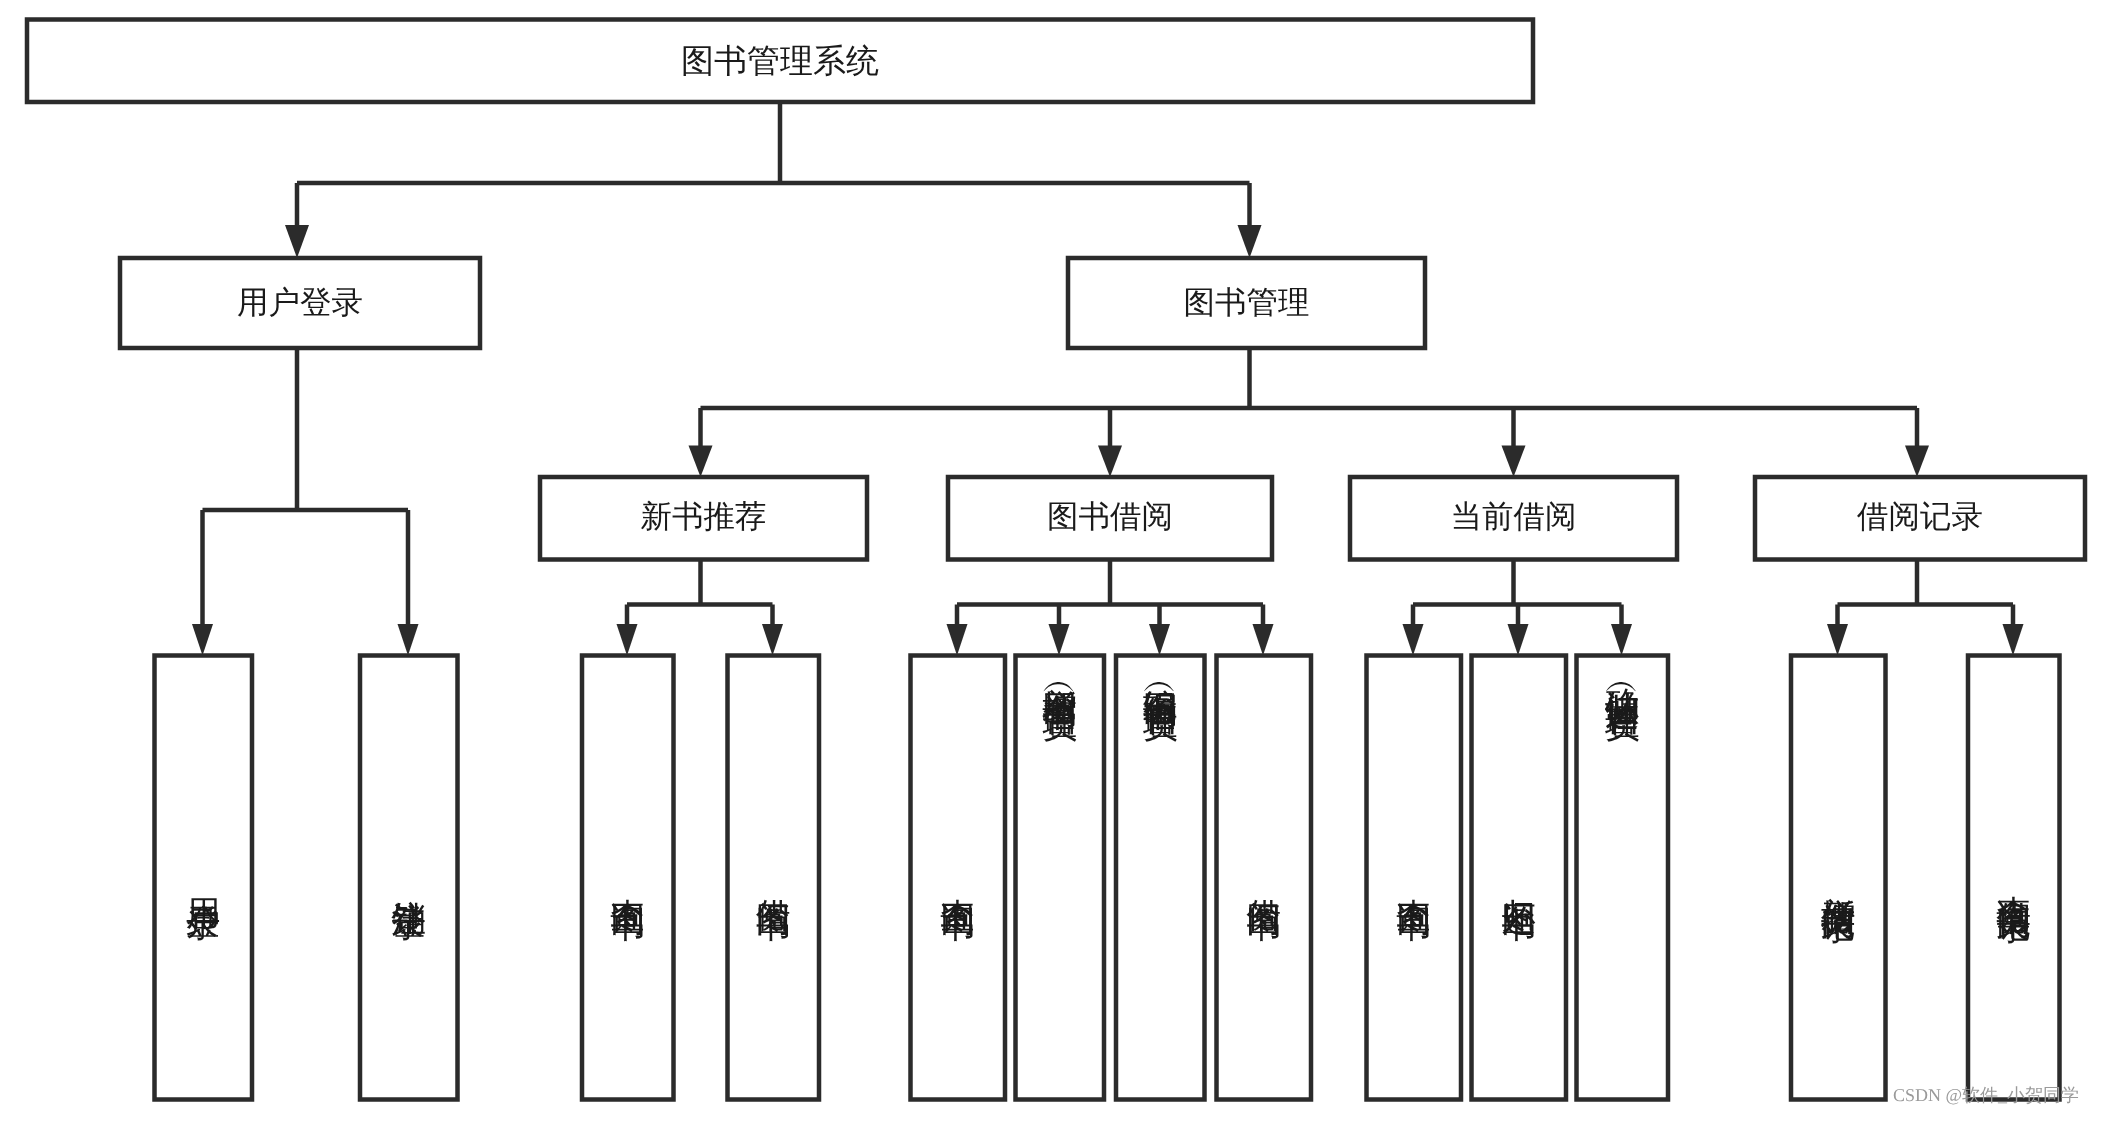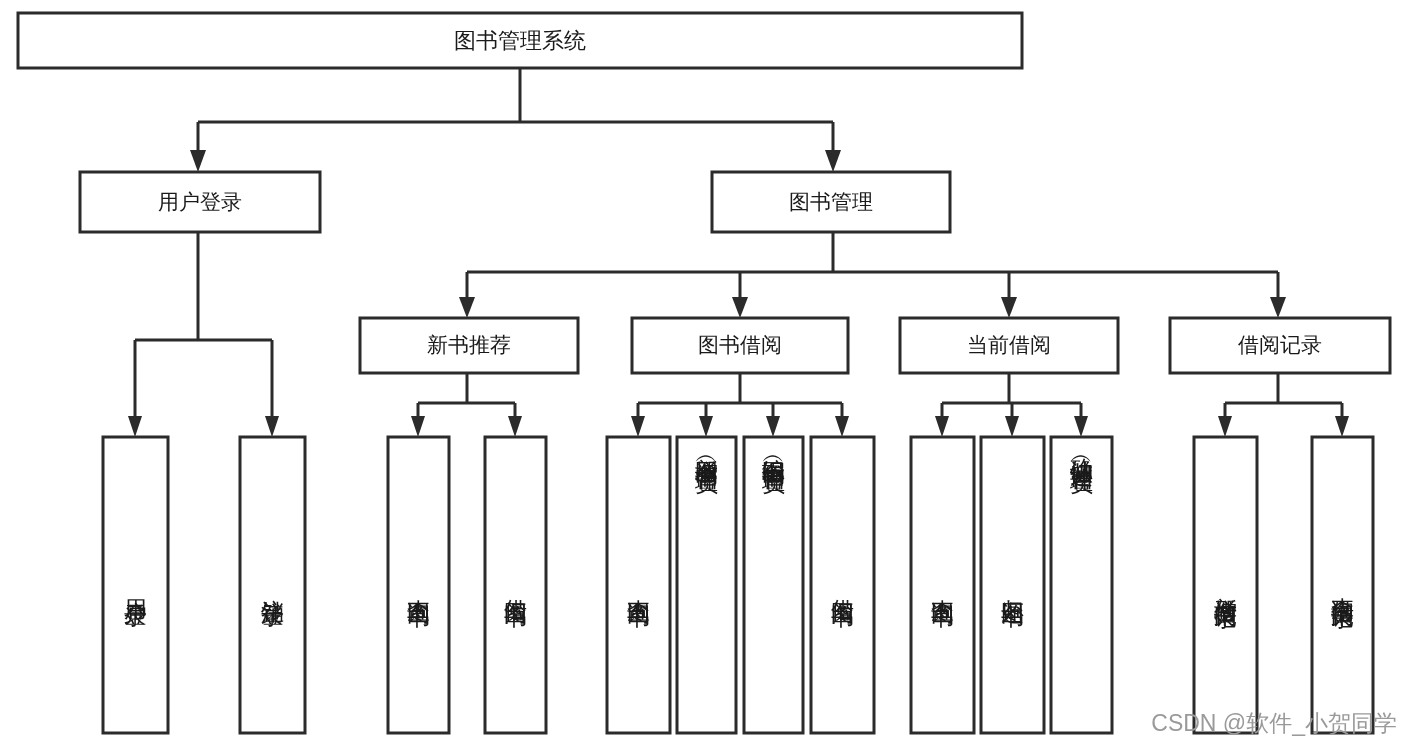--- a/index.html
+++ b/index.html
@@ -63,24 +63,24 @@
     font-family: "Liberation Sans", "DejaVu Sans", sans-serif;
     font-size: 23px;
     line-height: 1.18;
     letter-spacing: 2px;
     color: #1a1a1a;
     white-space: nowrap;
     text-align: center;
   }
   #watermark {
     position: absolute;
-    right: 8px;
+    right: 19px;
     bottom: 4px;
-    font-family: Liberation Sans, sans-serif;
-    font-size: 23px;
+    font-family: Liberation Serif, serif;
+    font-size: 12px;
     color: #9a9a9a;
     white-space: nowrap;
     pointer-events: none;
   }
 </style>
 </head>
 <body>
 
 <div id="diagram-root">
 

